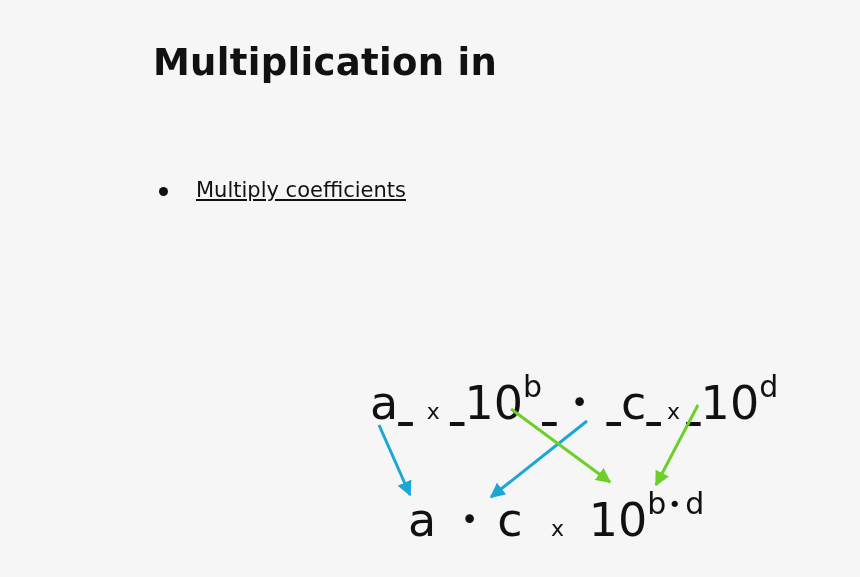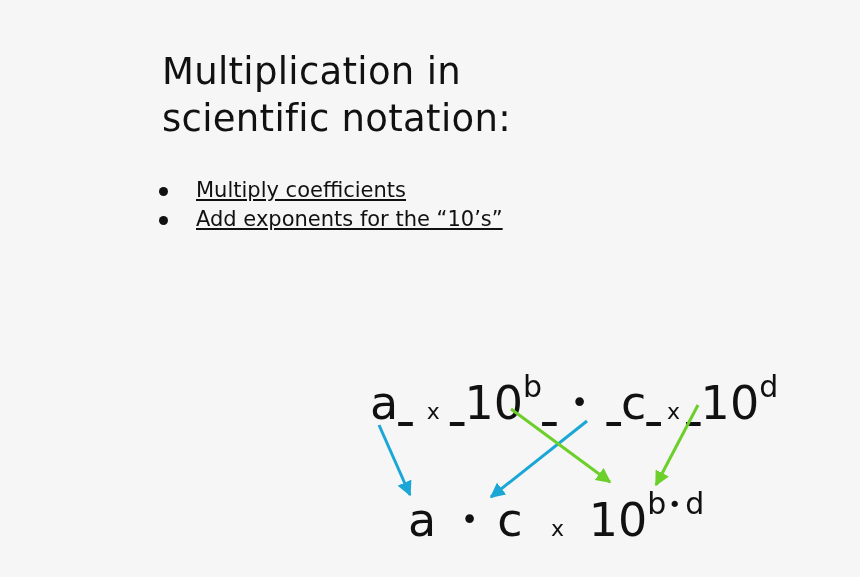--- a/index.html
+++ b/index.html
@@ -5,22 +5,22 @@
   html, body { margin: 0; padding: 0; }
   body {
     width: 860px; height: 577px; overflow: hidden;
     background: #f6f6f6;
     font-family: "DejaVu Sans", "Liberation Sans", sans-serif;
     color: #111;
     position: relative;
   }
   .title {
     position: absolute; left: 148px; top: 34px;
-    font-size: 37px; line-height: 47px; font-weight: 400;
-    letter-spacing: 0.3px; margin: 14px;
+    font-size: 37px; line-height: 47px; font-weight: 700;
+    letter-spacing: 0.3px; margin: 5px;
   }
   .bullets {
     position: absolute; left: 156px; top: 176px;
     margin: 0; padding: 0; list-style: none;
     font-size: 21px; line-height: 29px;
   }
   .bullets li { position: relative; padding-left: 40px; text-decoration: underline; }
   .bullets li::before {
     content: ""; position: absolute; left: 3px; top: 11px;
     width: 9px; height: 9px; border-radius: 50%; background: #111;
@@ -36,26 +36,24 @@
   .formula .supdot { font-size: 22px; position: relative; top: -24px; }
   #top-formula { left: 370px; top: 380px; text-decoration: underline; }
   #bottom-formula { left: 408px; top: 497px; }
   svg.arrows { position: absolute; left: 0; top: 0; }
 </style>
 </head>
 <body>
 
 <h1 class="title">
   <span>Multiplication in</span><br>
-  <span>scientific notation:</span>
 </h1>
 
 <ul class="bullets">
   <li>Multiply coefficients</li>
-  <li>Add exponents for the “10’s”</li>
 </ul>
 
 <div class="formula" id="top-formula">
   <span>a</span>
   <span class="op" style="margin:0 10px 0 14px;">x</span>
   <span>10</span><span class="sup">b</span>
   <span class="dot" style="margin:0 18px 0 14px;">•</span>
   <span>c</span>
   <span class="op" style="margin:0 6px 0 6px;">x</span>
   <span>10</span><span class="sup">d</span>

